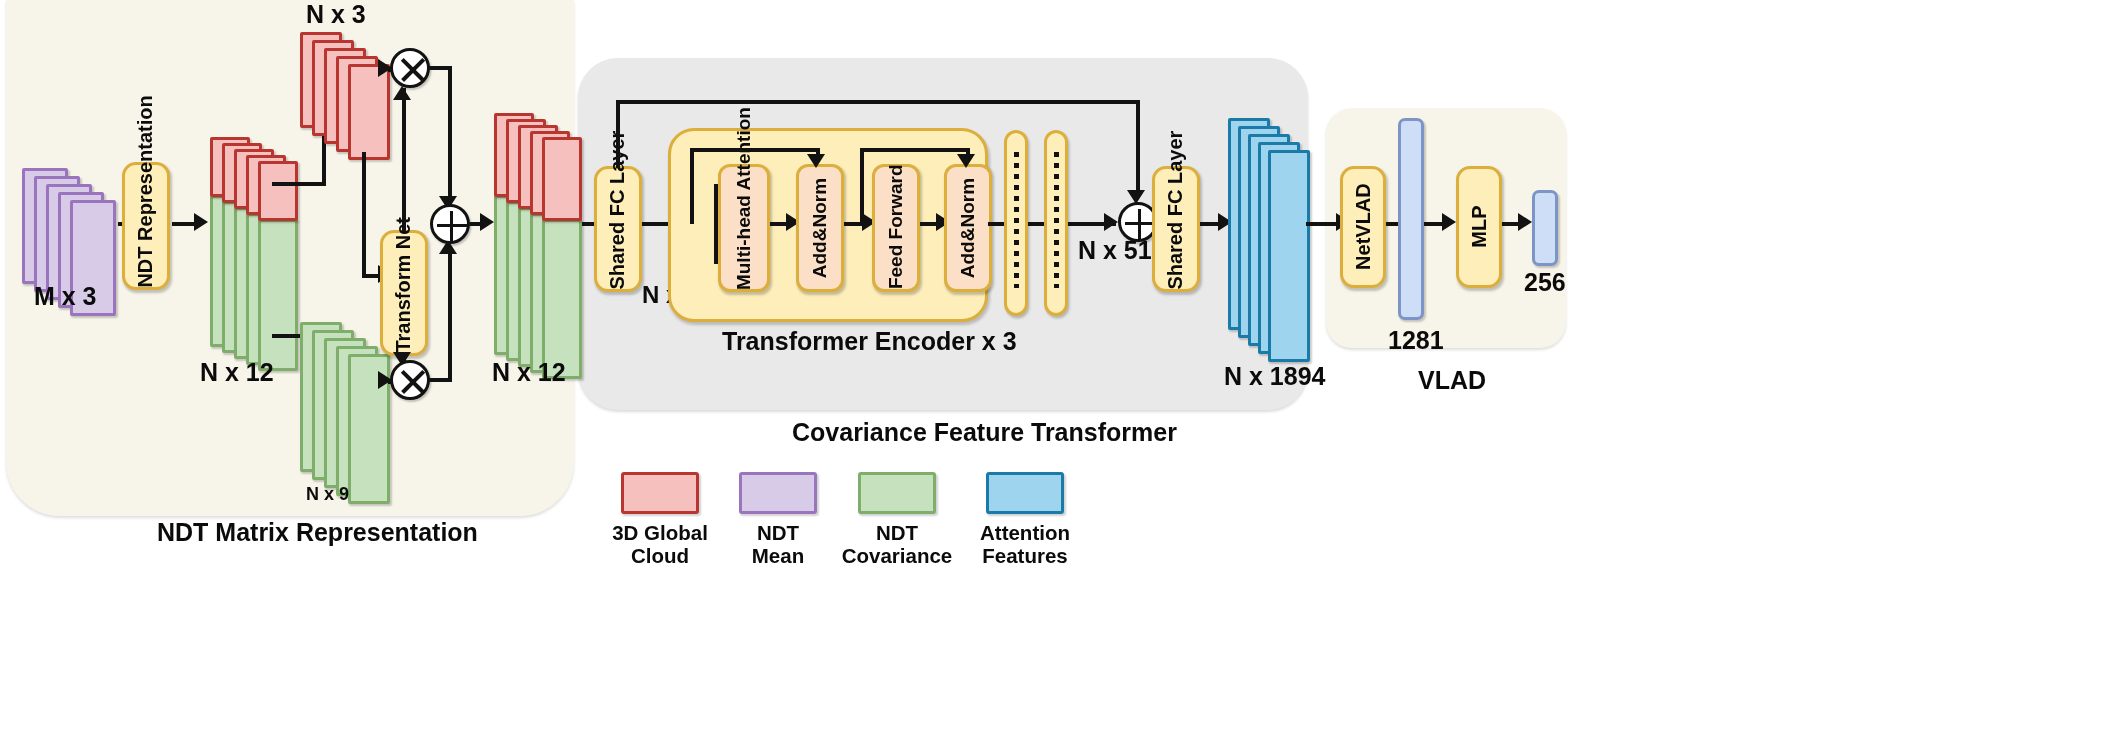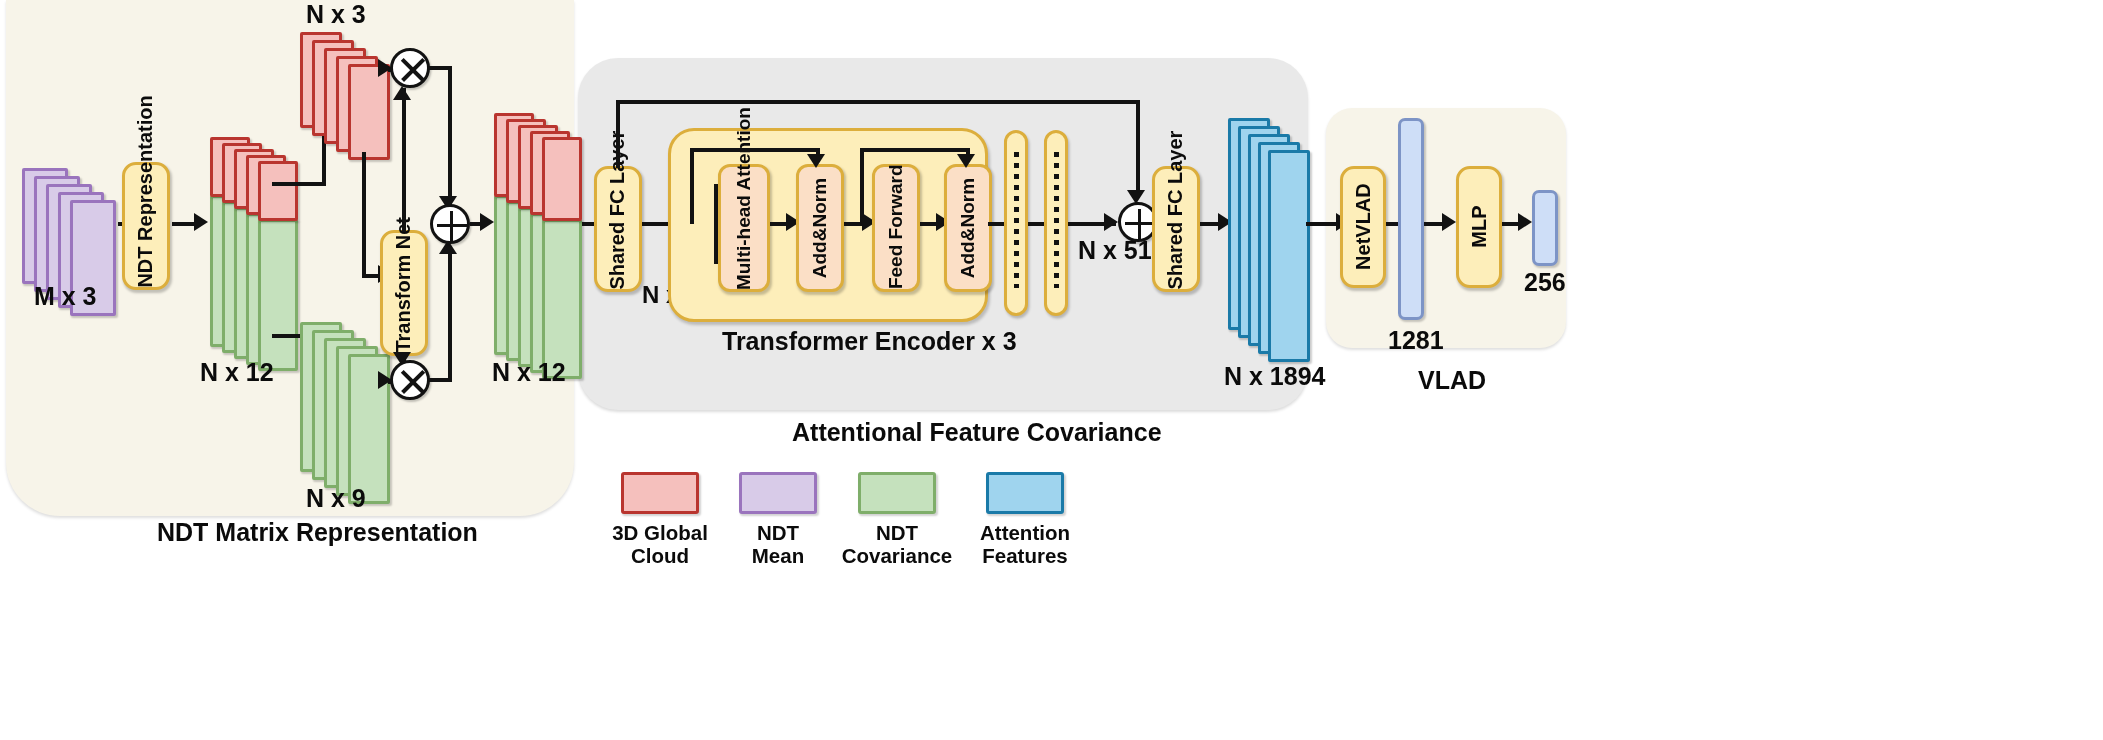--- a/index.html
+++ b/index.html
@@ -167,21 +167,21 @@
   <div class="card c-red" style="left:348px; top:64px; width:42px;height:96px;"></div>
 </div>
 
 <div>
   <div class="card c-green" style="left:300px; top:322px; width:42px;height:150px;"></div>
   <div class="card c-green" style="left:312px; top:330px; width:42px;height:150px;"></div>
   <div class="card c-green" style="left:324px; top:338px; width:42px;height:150px;"></div>
   <div class="card c-green" style="left:336px; top:346px; width:42px;height:150px;"></div>
   <div class="card c-green" style="left:348px; top:354px; width:42px;height:150px;"></div>
 </div>
-<div class="lbl" style="left:306px;top:484px;font-size:25px;">N x 9</div>
+<div class="lbl" style="left:306px;top:484px;font-size:18px;">N x 9</div>
 
 <div class="ln lnh" style="left:388px;top:68px;width:24px;"></div>
 <div class="arrow ar-r" style="left:378px;top:59px;"></div>
 
 <div class="opc" style="left:390px;top:48px;width:40px;height:40px;">
   <i style="left:5px;top:17px;width:30px;height:3.5px;transform:rotate(45deg);"></i>
   <i style="left:5px;top:17px;width:30px;height:3.5px;transform:rotate(-45deg);"></i>
 </div>
 
 <div class="ln lnv" style="left:362px;top:152px;height:126px;"></div>
@@ -324,21 +324,21 @@
 
 <div>
   <div class="card c-blue" style="left:1228px; top:118px; width:42px;height:212px;"></div>
   <div class="card c-blue" style="left:1238px; top:126px; width:42px;height:212px;"></div>
   <div class="card c-blue" style="left:1248px; top:134px; width:42px;height:212px;"></div>
   <div class="card c-blue" style="left:1258px; top:142px; width:42px;height:212px;"></div>
   <div class="card c-blue" style="left:1268px; top:150px; width:42px;height:212px;"></div>
 </div>
 <div class="lbl" style="left:1224px;top:362px;font-size:25px;">N x 1894</div>
 
-<div class="lbl" style="left:792px;top:418px;font-size:25px;">Attentional Feature Covariance</div>
+<div class="lbl" style="left:792px;top:418px;font-size:25px;">Covariance Feature Transformer</div>
 
 <div class="ln lnh" style="left:1306px;top:222px;width:36px;"></div>
 <div class="arrow ar-r" style="left:1336px;top:213px;"></div>
 
 <div class="yblock" style="left:1340px;top:166px;width:46px;height:122px;">
   <div class="vtext" style="font-size:20px;width:118px;"><span>NetVLAD</span></div>
 </div>
 
 <div class="ln lnh" style="left:1386px;top:222px;width:18px;"></div>
 

